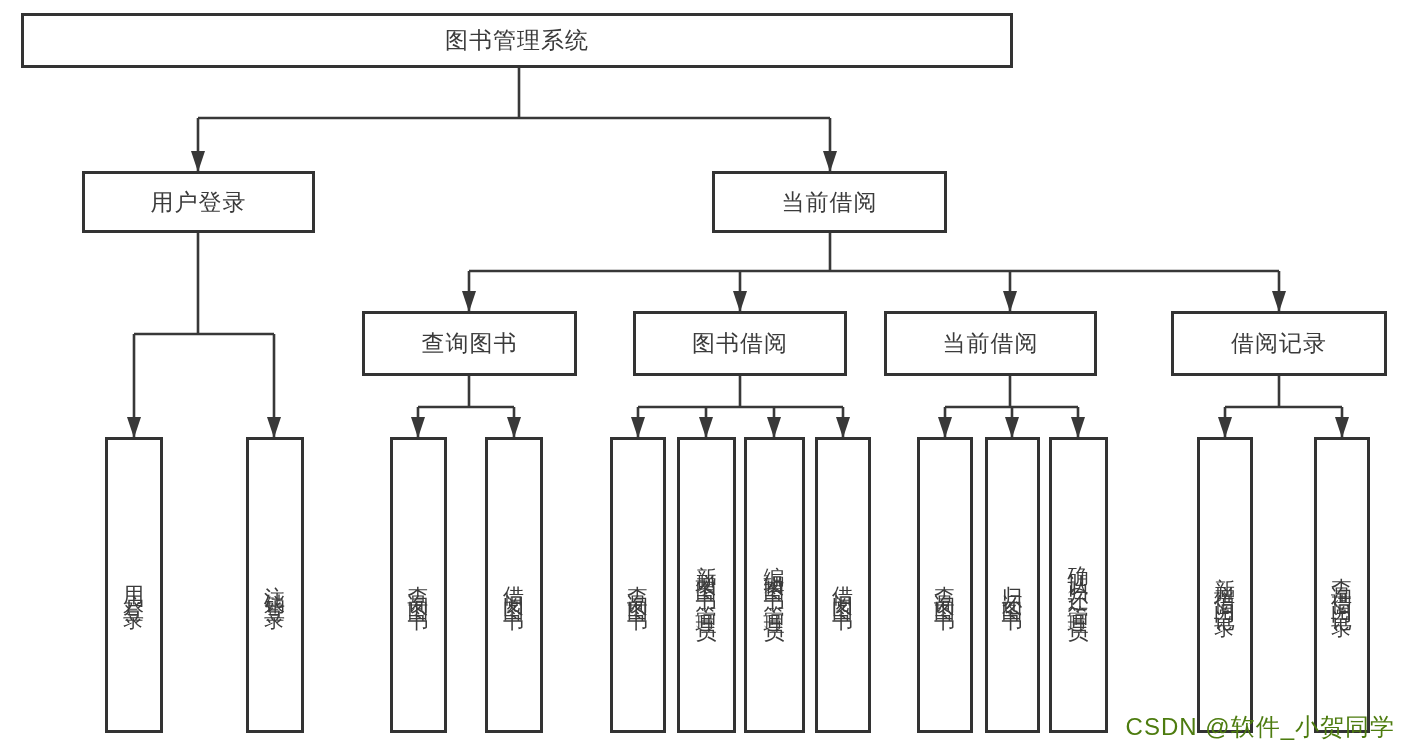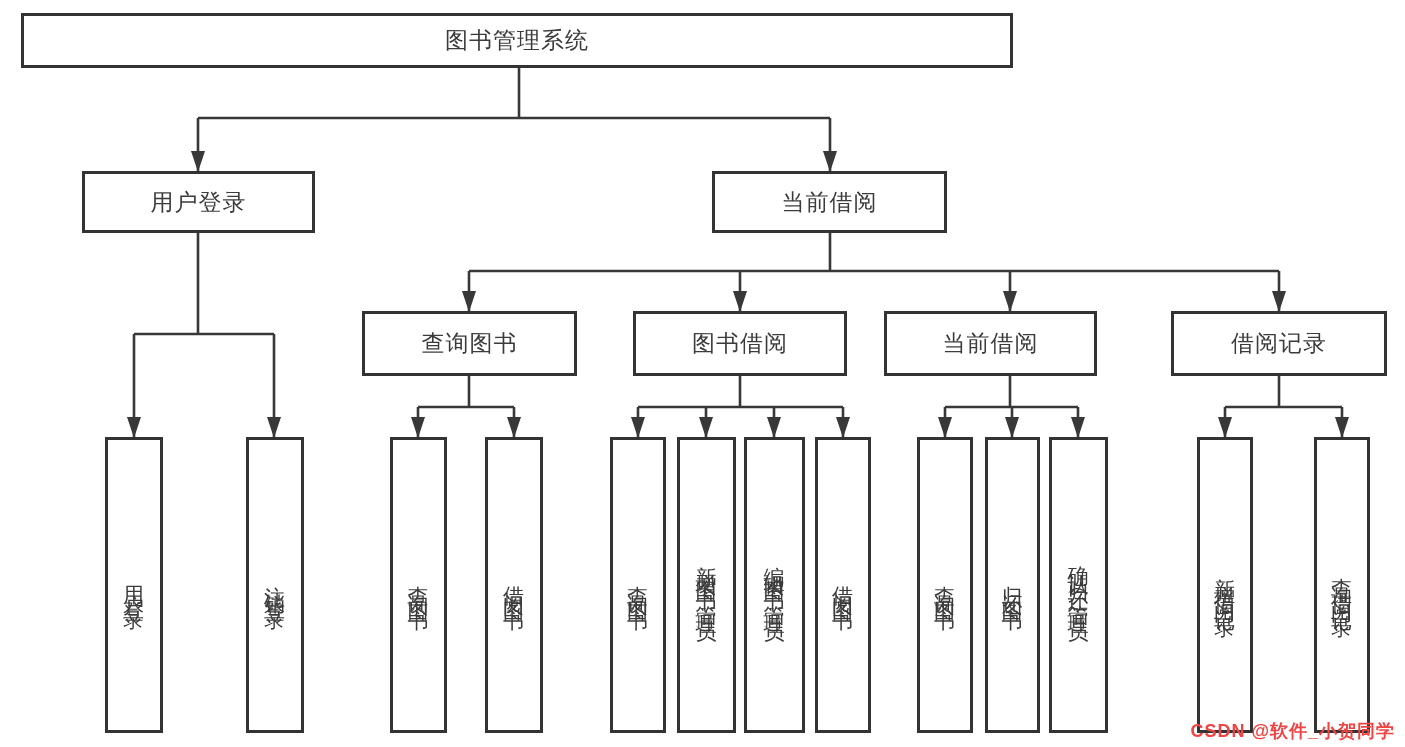--- a/index.html
+++ b/index.html
@@ -31,26 +31,25 @@
     writing-mode: vertical-rl;
     text-orientation: mixed;
     font-size: 21px;
     letter-spacing: 8px;
     line-height: 1;
   }
   .watermark {
     position: absolute;
     right: 10px;
     bottom: 4px;
-    font-size: 18px;
-    color: #ef4444;
+    font-size: 24px;
+    color: #4d7c0f;
     letter-spacing: 1px;
     z-index: 5;
     white-space: nowrap;
-    font-weight: bold;
   }
 </style>
 </head>
 <body>
 
 <div class="canvas">
 
   <svg class="wires" width="1405" height="747" viewBox="0 0 1405 747">
     <defs>
       <marker id="arw" viewBox="0 0 22 16" refX="21" refY="8" markerWidth="22" markerHeight="16" markerUnits="userSpaceOnUse" orient="auto">

